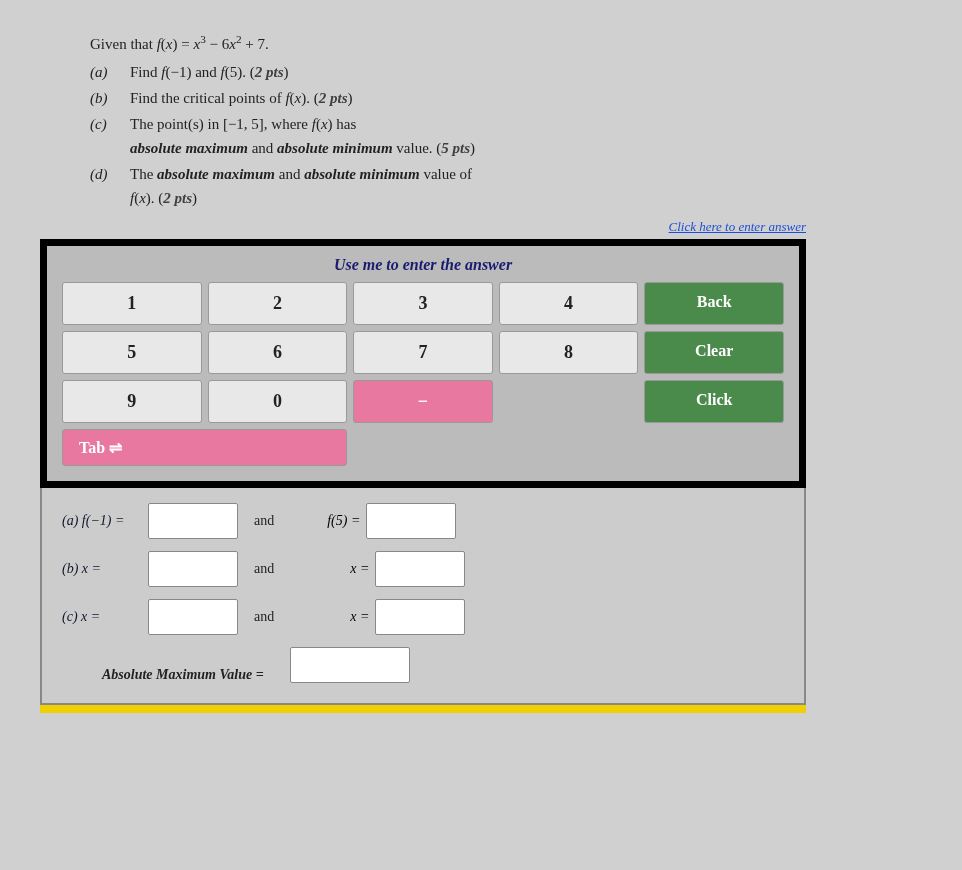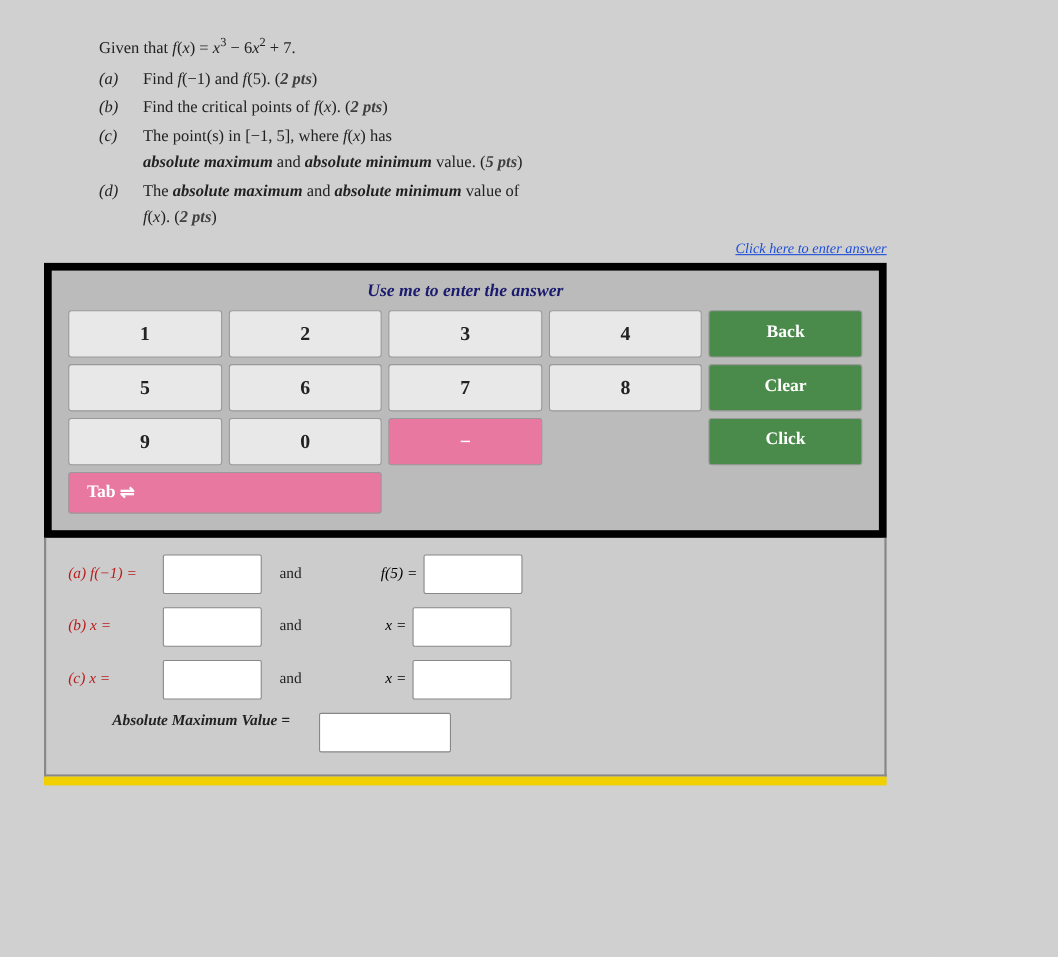--- a/index.html
+++ b/index.html
@@ -148,21 +148,21 @@
 
     .answer-row {
       display: flex;
       align-items: center;
       margin-bottom: 12px;
       gap: 6px;
     }
 
     .answer-label {
       font-size: 14px;
-      color: #b91c1c;
+      color: #0f172a;
       min-width: 80px;
       font-style: italic;
     }
 
     .answer-input {
       width: 90px;
       height: 36px;
       background: #fff;
       border: 1px solid #888;
       border-radius: 2px;
@@ -177,21 +177,21 @@
     .answer-row-d {
       display: flex;
       flex-direction: column;
       align-items: flex-start;
       margin-left: 40px;
       gap: 10px;
     }
 
     .d-row {
       display: flex;
-      align-items: flex-start;
+      align-items: flex-end;
       gap: 8px;
     }
 
     .d-label {
       font-size: 14px;
       color: #222;
       font-style: italic;
       font-weight: bold;
       min-width: 180px;
     }
@@ -286,21 +286,21 @@
       </div>
     </div>
   </div>
 
   <div class="answer-area">
 
     <div class="answer-row">
       <span class="answer-label">(<span class="math">a</span>)  <span class="math">f</span>(−1) =</span>
       <div class="answer-input"></div>
       <span class="answer-and">and</span>
-      <span style="margin-left:56px; font-size:14px; font-style:italic;"><span class="math">f</span>(5) =</span>
+      <span style="margin-left:37px; font-size:14px; font-style:italic;"><span class="math">f</span>(5) =</span>
       <div class="answer-input"></div>
     </div>
 
     <div class="answer-row">
       <span class="answer-label">(<span class="math">b</span>)    <span class="math">x</span> =</span>
       <div class="answer-input"></div>
       <span class="answer-and">and</span>
       <span style="margin-left:60px; font-size:14px; font-style:italic;"><span class="math">x</span> =</span>
       <div class="answer-input"></div>
     </div>

